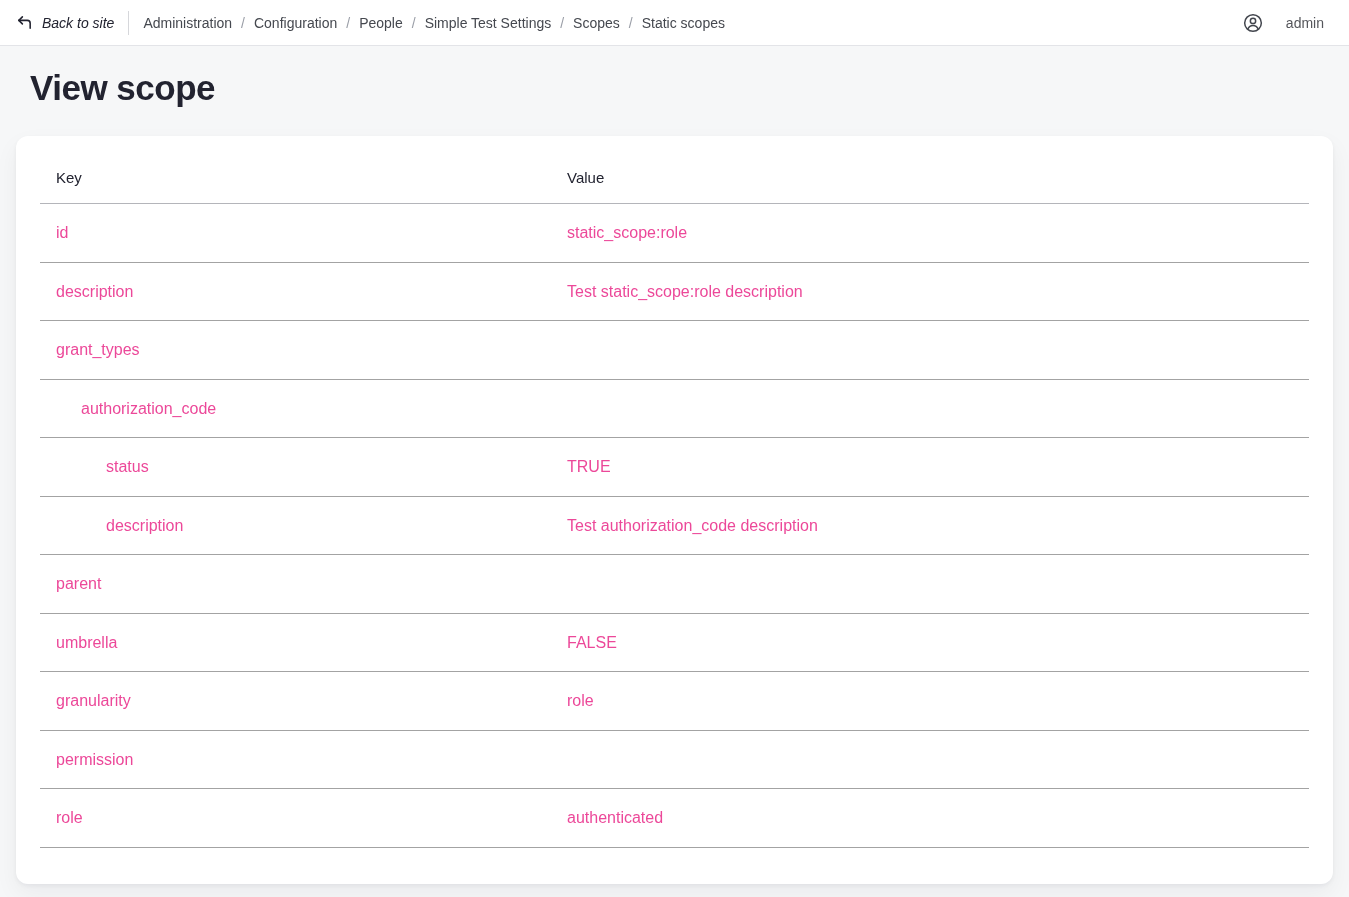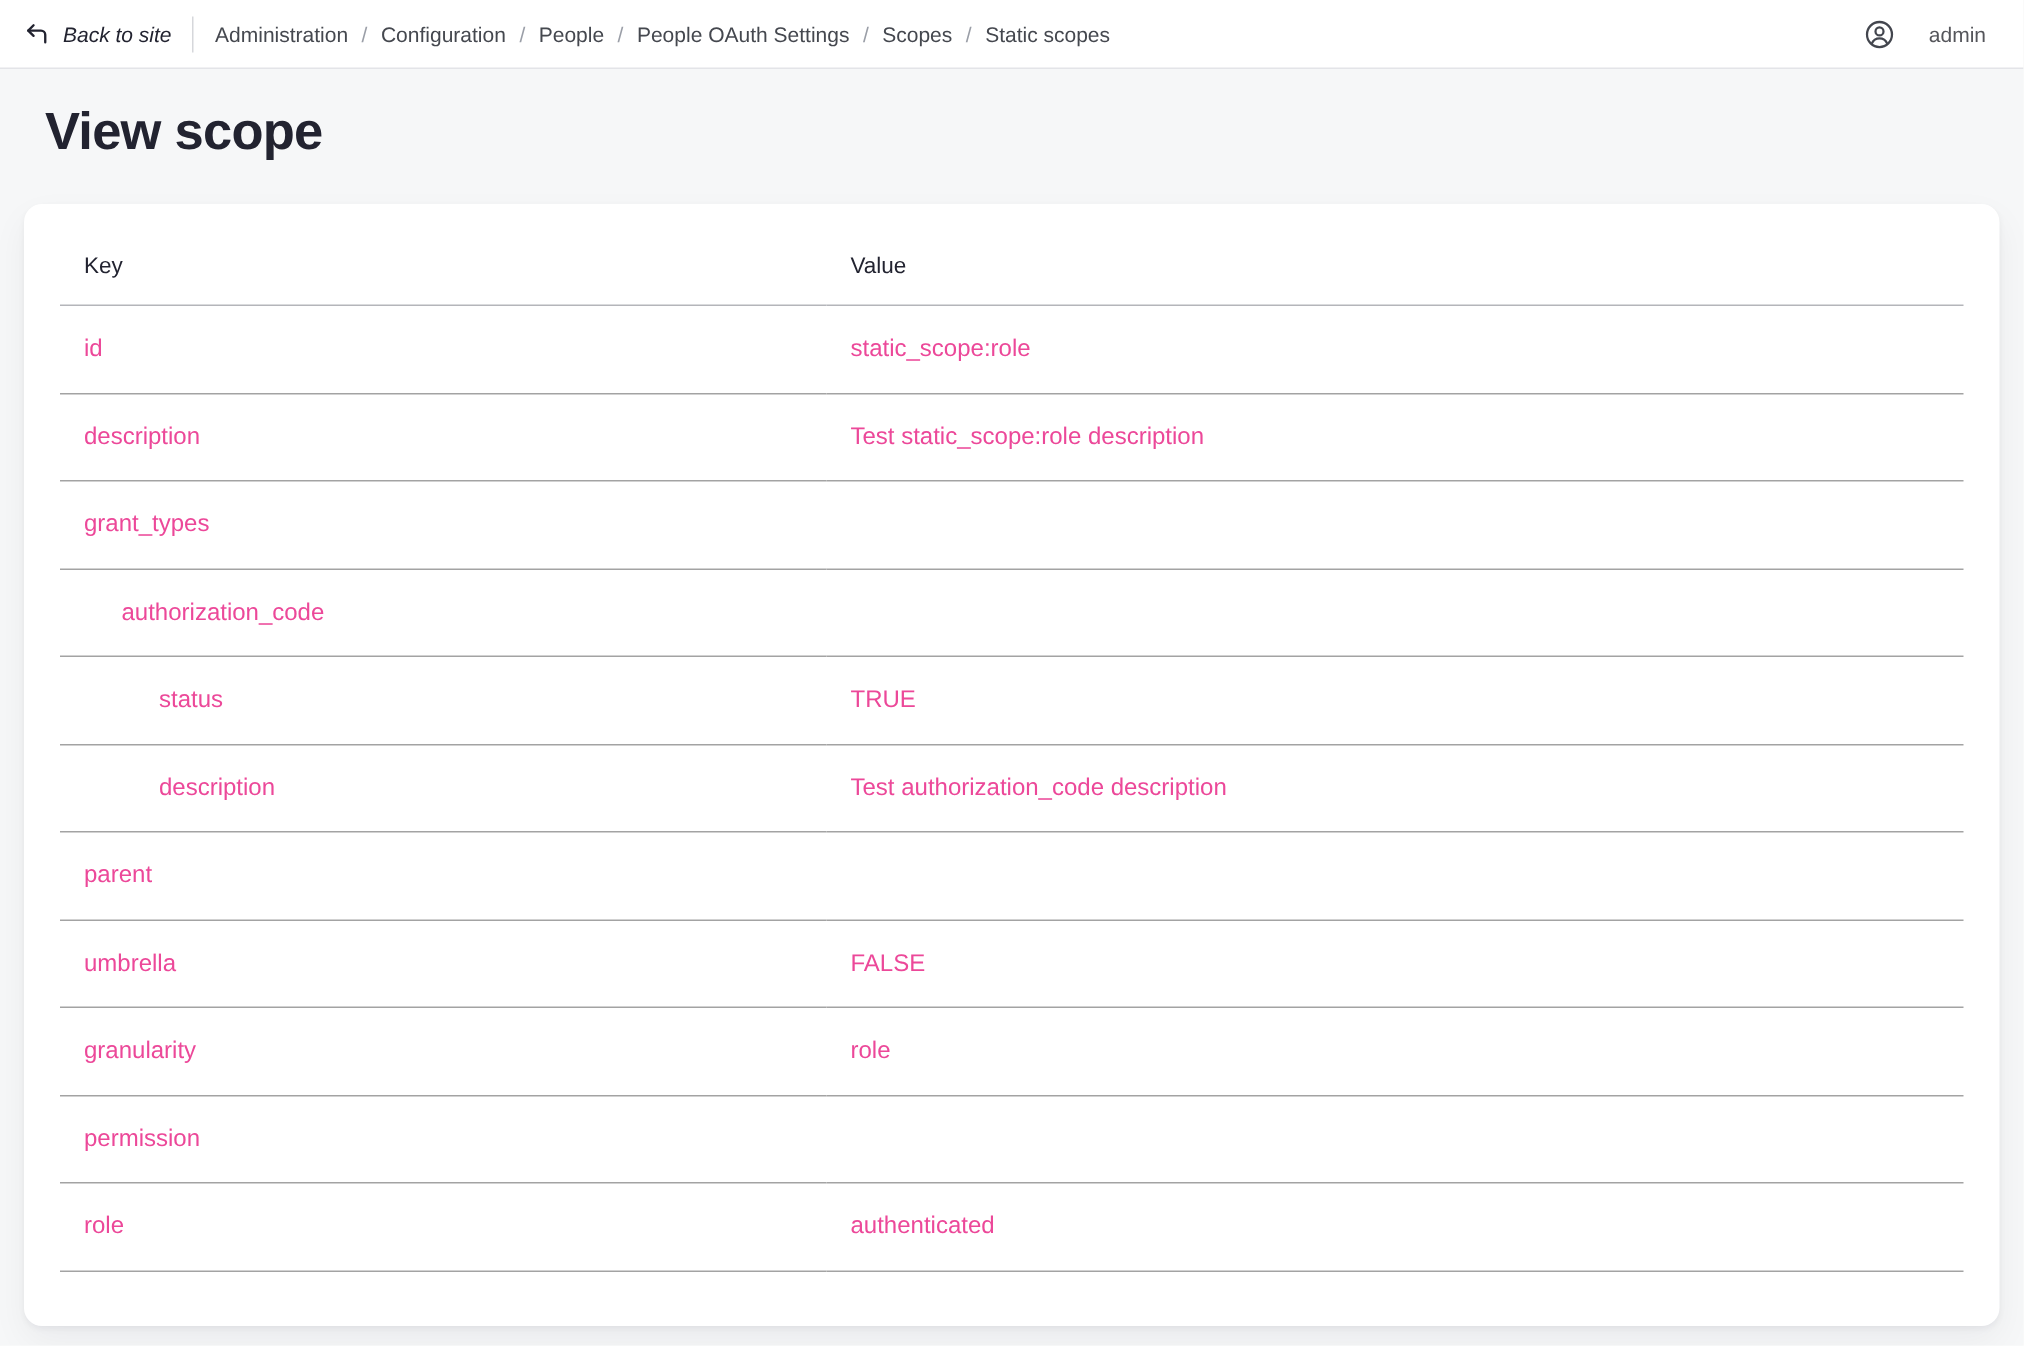--- a/index.html
+++ b/index.html
@@ -108,21 +108,21 @@
       <span>Back to site</span>
     </a>
     <span class="toolbar-divider"></span>
     <nav class="breadcrumb">
         <a class="crumb">Administration</a>
         <span class="crumb-sep">/</span>
         <a class="crumb">Configuration</a>
         <span class="crumb-sep">/</span>
         <a class="crumb">People</a>
         <span class="crumb-sep">/</span>
-        <a class="crumb">People OAuth Settings</a>
+        <a class="crumb">Simple Test Settings</a>
         <span class="crumb-sep">/</span>
         <a class="crumb">Scopes</a>
         <span class="crumb-sep">/</span>
         <a class="crumb">Static scopes</a>
       </nav>
   </div>
   <div class="toolbar-right">
     <a class="user-menu">
       <span>
         <svg width="20" height="20" viewBox="0 0 24 24" fill="none" stroke="currentColor" stroke-width="1.8" stroke-linecap="round">

